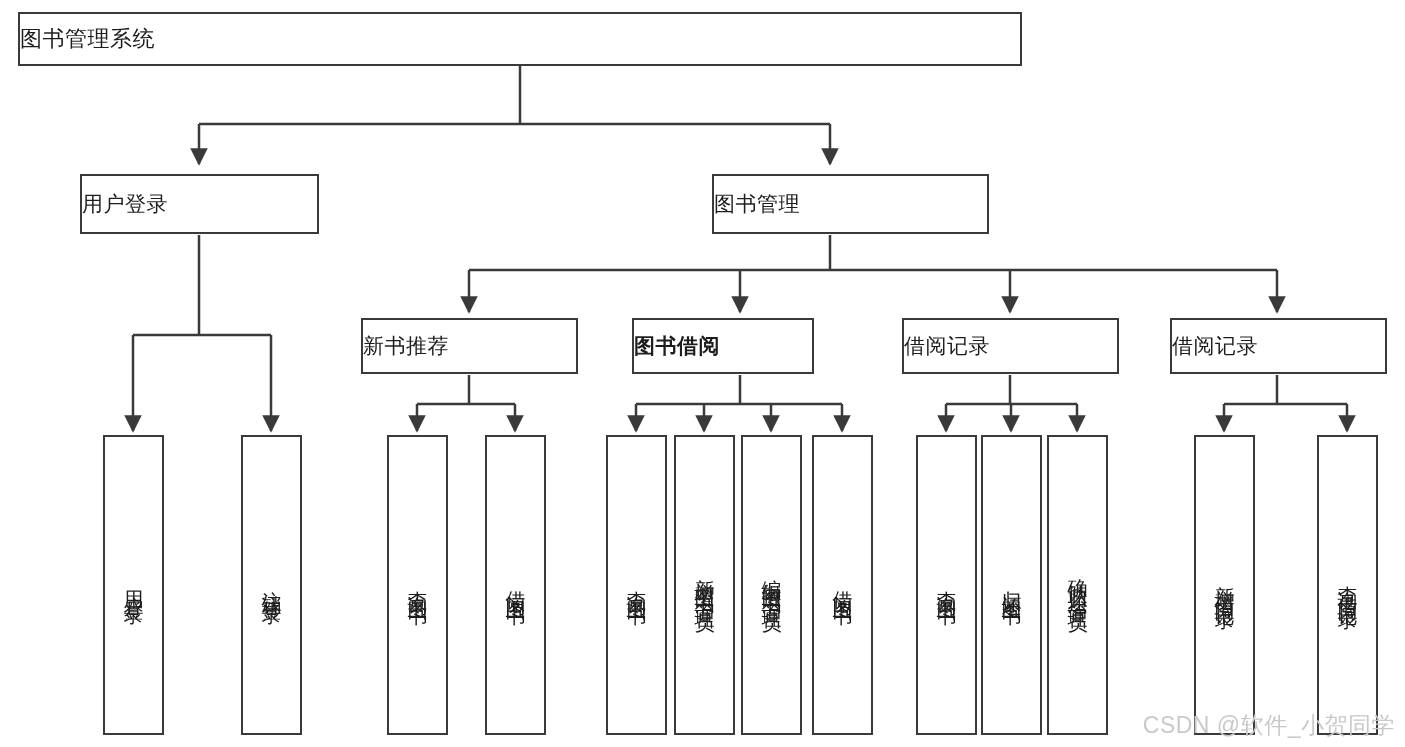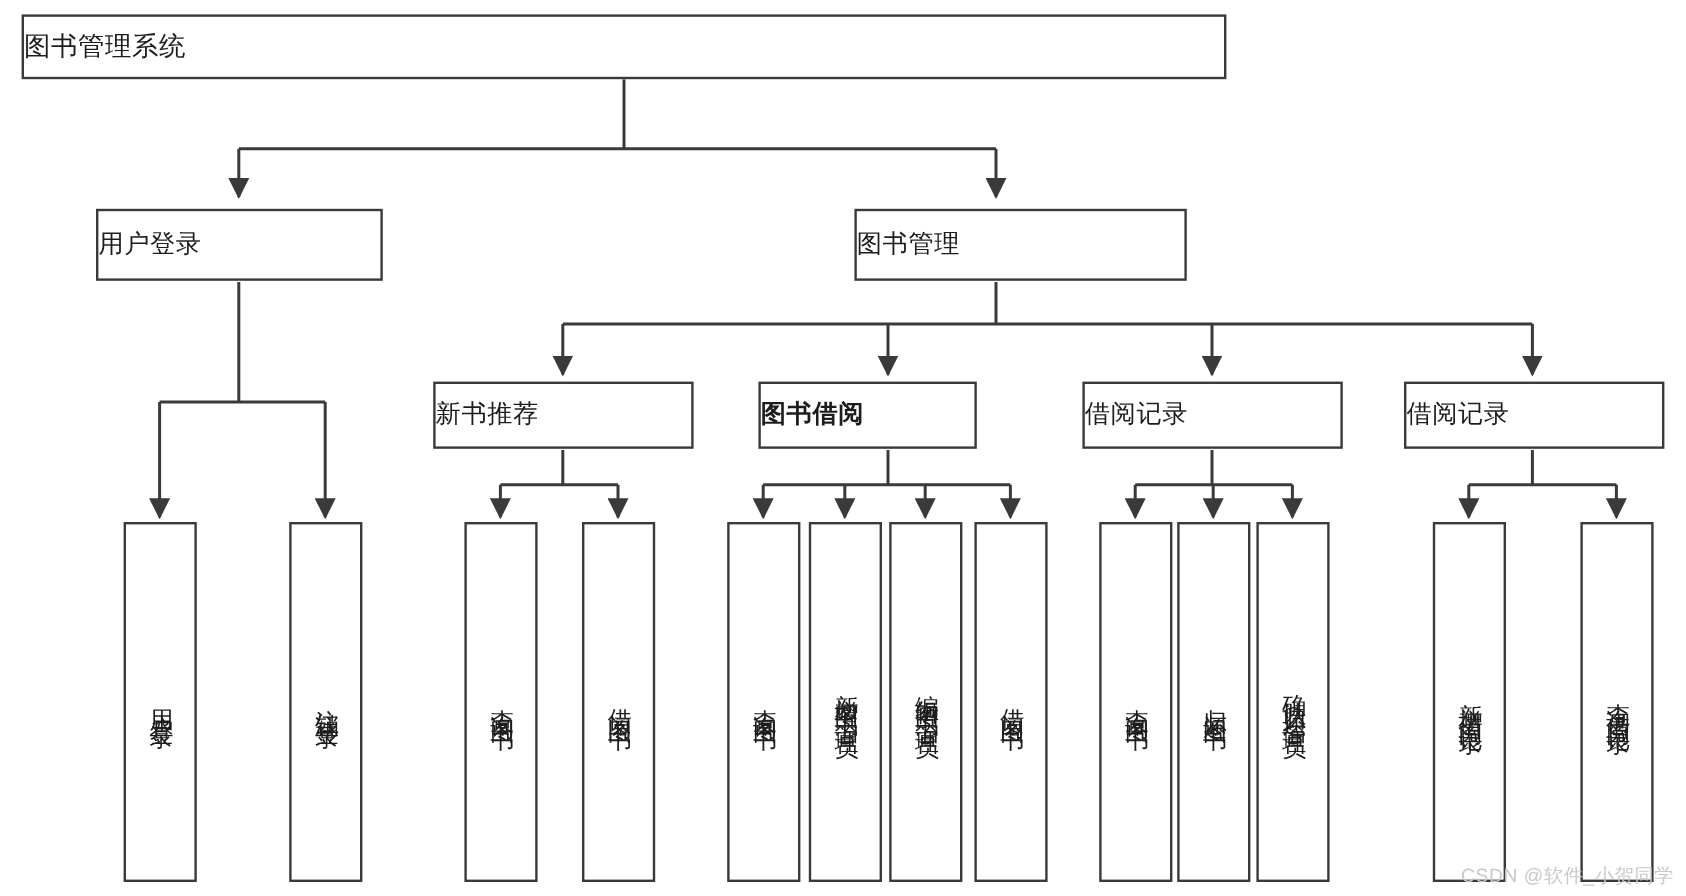--- a/index.html
+++ b/index.html
@@ -57,21 +57,21 @@
     text-orientation: upright;
     letter-spacing: 5px;
     line-height: 1.05;
     white-space: nowrap;
     display: block;
   }
   .watermark {
     position: absolute;
     right: 10px;
     bottom: 6px;
-    font-size: 16px;
+    font-size: 23px;
     color: #c9c9c9;
     letter-spacing: 0.5px;
     white-space: nowrap;
     z-index: 3;
     user-select: none;
   }
 </style>
 </head>
 <body>
 

